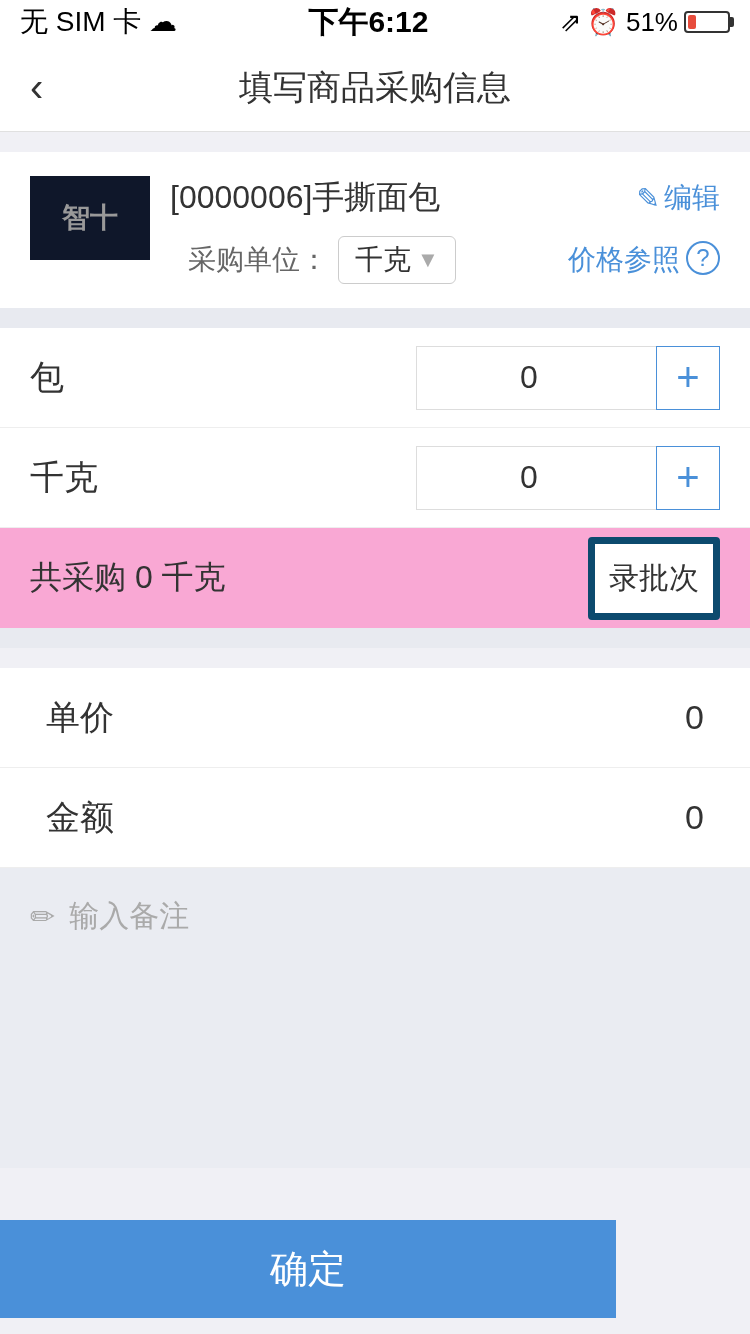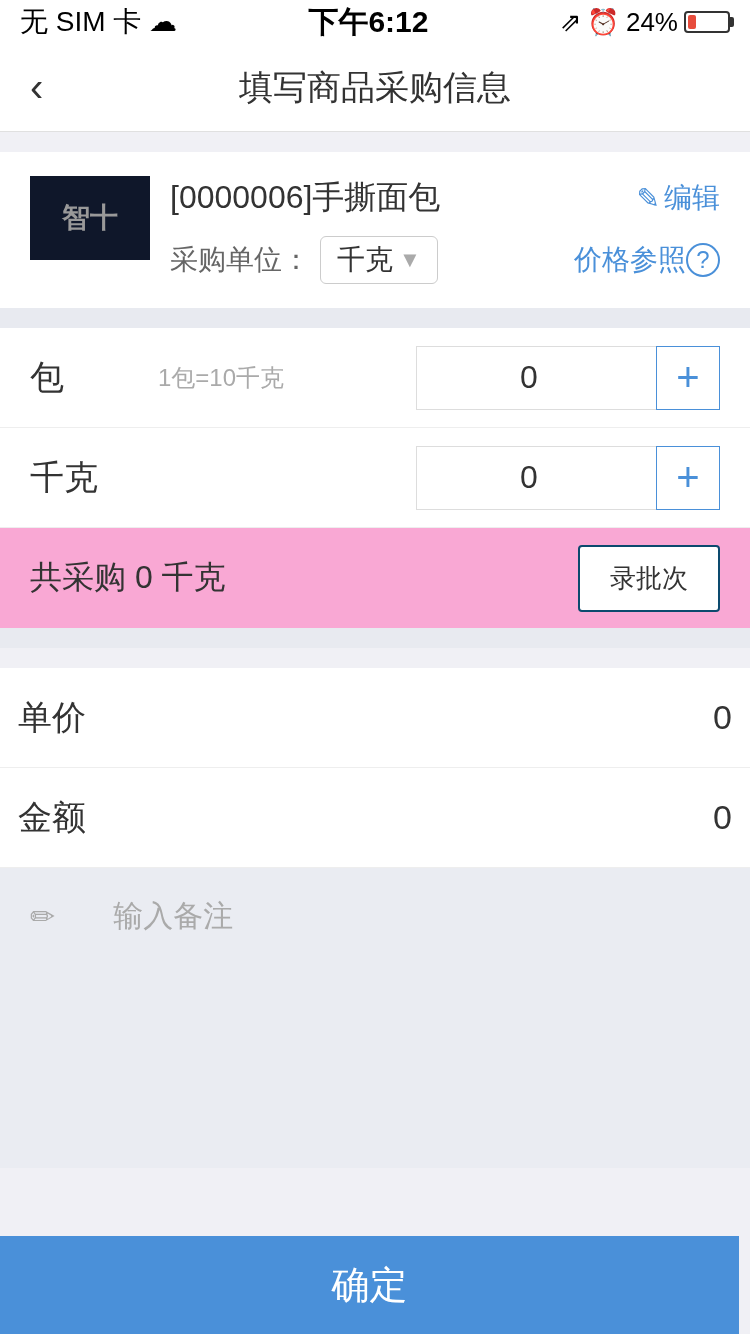--- a/index.html
+++ b/index.html
@@ -126,38 +126,40 @@
       gap: 4px;
     }
     .purchase-unit-row {
       display: flex;
       align-items: center;
       justify-content: space-between;
     }
     .purchase-unit-label {
       font-size: 28px;
       color: #666;
+      margin-left: 18px;
     }
     .unit-dropdown {
       border: 1px solid #ccc;
       border-radius: 6px;
       padding: 4px 16px;
       font-size: 28px;
       color: #333;
       background: #fff;
       display: flex;
       align-items: center;
       gap: 6px;
       margin-left: 10px;
     }
     .price-ref {
       font-size: 28px;
       color: #4a90d9;
       display: flex;
-      align-items: center;
+      align-items: flex-start;
+      gap: 6px;
     }
 
     
     .divider-section {
       height: 20px;
       background: #e8eaf0;
     }
 
     
     .input-section {
@@ -218,39 +220,39 @@
       justify-content: space-between;
       padding: 0 30px;
       height: 100px;
       background: #f9a8d4;
     }
     .summary-text {
       font-size: 32px;
       color: #333;
     }
     .batch-btn {
-      border: 2px solid #0c4a6e;
-      background: #fff;
-      padding: 14px 30px;
-      font-size: 26px;
+      border: 7px solid #0c4a6e;
+      background: #fff;
+      padding: 14px 14px;
+      font-size: 30px;
       color: #333;
       border-radius: 4px;
       cursor: pointer;
     }
 
     
     .price-section {
       background: #fff;
       margin-top: 20px;
     }
     .price-row {
       display: flex;
       align-items: center;
       justify-content: space-between;
-      padding: 0 18px;
+      padding: 0 46px;
       height: 100px;
       border-bottom: 1px solid #eee;
     }
     .price-label {
       font-size: 34px;
       color: #333;
     }
     .price-value {
       font-size: 34px;
       color: #333;
@@ -263,29 +265,28 @@
       min-height: 300px;
     }
     .remark-row {
       display: flex;
       align-items: center;
       gap: 14px;
     }
     .remark-text {
       font-size: 30px;
       color: #aaa;
-      margin-left: 44px;
     }
 
     
     .confirm-btn {
       position: fixed;
-      bottom: 0;
+      bottom: 16px;
       left: 0;
-      width: 739px;
+      width: 616px;
       height: 98px;
       background: #4a90d9;
       color: #fff;
       font-size: 38px;
       display: flex;
       align-items: center;
       justify-content: center;
       cursor: pointer;
       border: none;
     }
@@ -299,21 +300,21 @@
 <body>
 
 <div class="status-bar">
   <div class="status-left">
     <span>无 SIM 卡 ☁</span>
   </div>
   <div class="status-center">下午6:12</div>
   <div class="status-right">
     <span>⇗</span>
     <span>⏰</span>
-    <span>24%</span>
+    <span>51%</span>
     <div class="battery-icon">
       <div class="battery-fill"></div>
     </div>
   </div>
 </div>
 
 <div class="nav-bar">
   <div class="nav-back">‹</div>
   <div class="nav-title">填写商品采购信息</div>
 </div>
@@ -346,21 +347,20 @@
       </span>
     </div>
   </div>
 </div>
 
 <div class="divider-section"></div>
 
 <div class="input-section">
   <div class="input-row">
     <span class="input-label">包</span>
-    <span class="input-sublabel">1包=10千克</span>
     <div class="input-field-wrapper">
       <input class="input-field" type="number" value="0" style="">
       <div class="plus-btn">+</div>
     </div>
   </div>
 
   <div class="input-row">
     <span class="input-label">千克</span>
     <div class="input-field-wrapper">
       <input class="input-field" type="number" value="0" style="">

